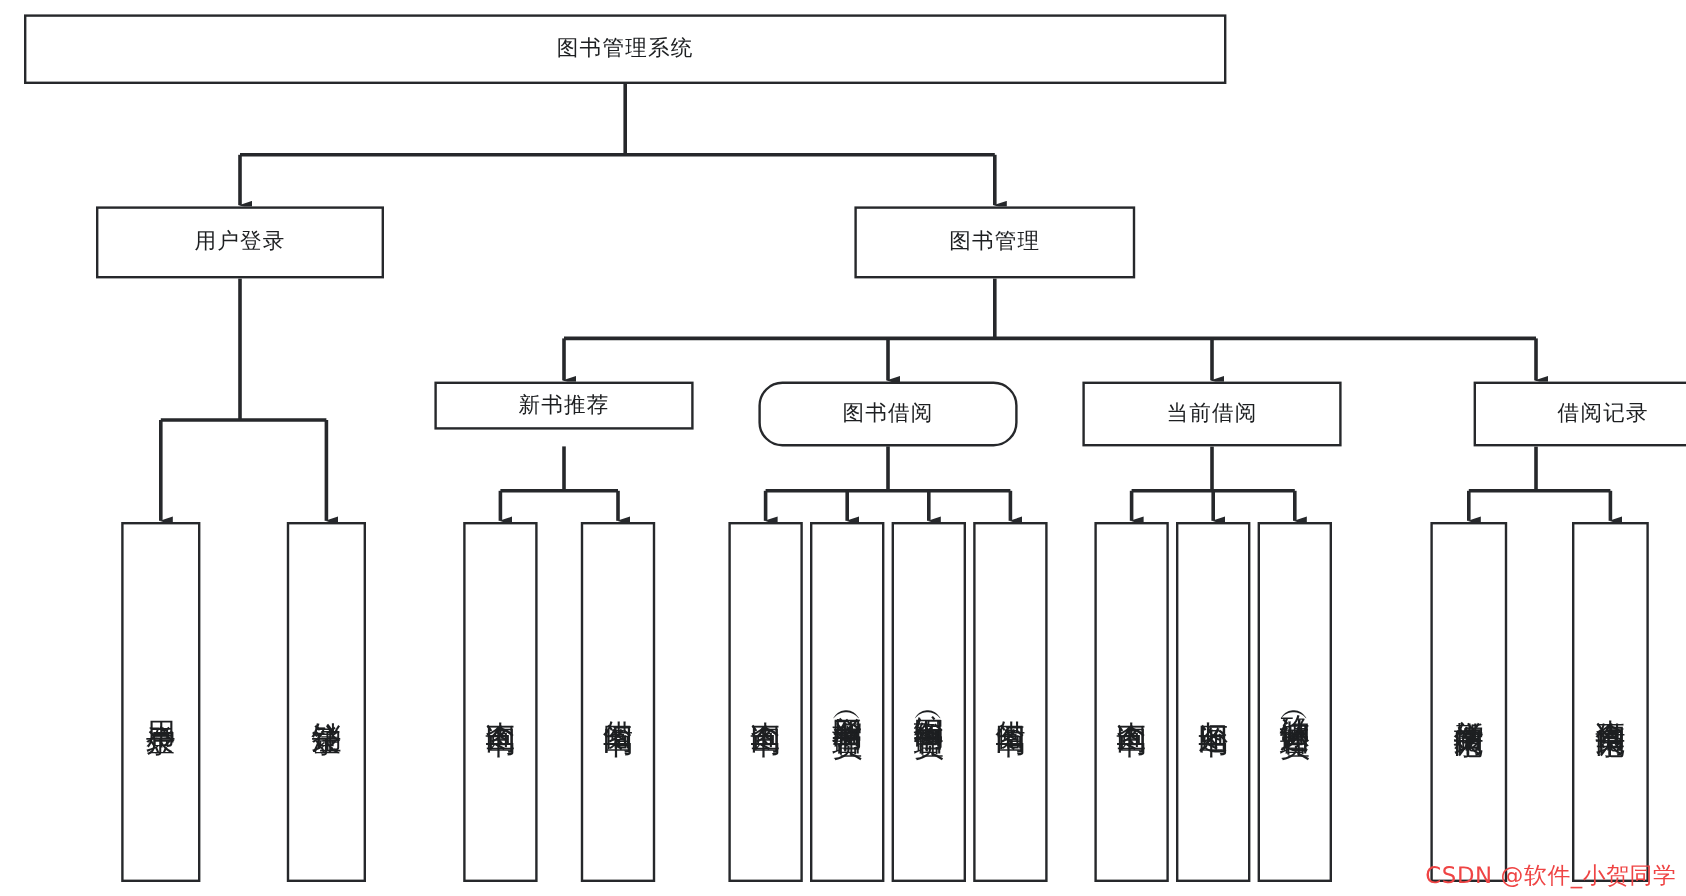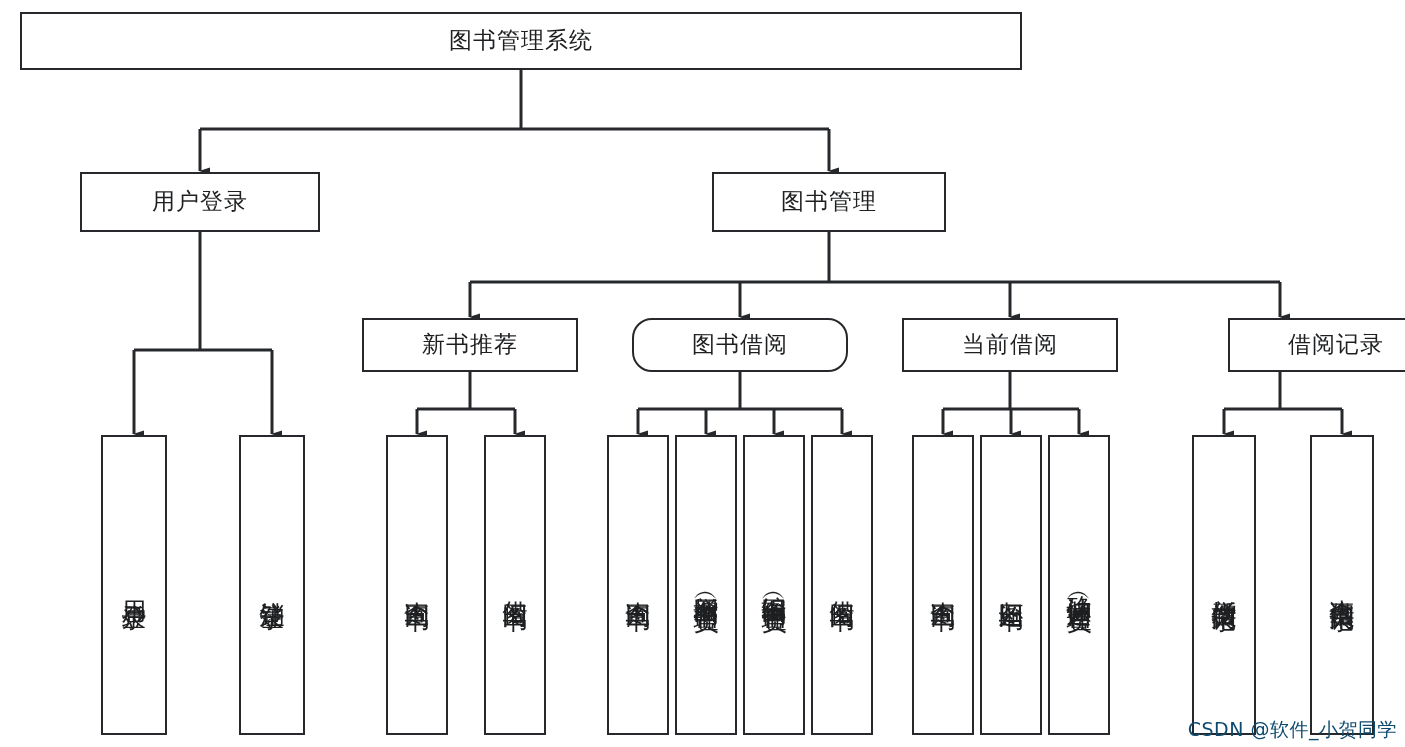--- a/index.html
+++ b/index.html
@@ -21,21 +21,21 @@
     position: absolute;
     box-sizing: border-box;
     border: 2px solid #26282b;
     background: #ffffff;
     display: flex;
     align-items: center;
     justify-content: center;
     color: #1d1f21;
   }
   .node.horiz {
-    font-size: 23px;
+    font-size: 18px;
     letter-spacing: 1px;
     line-height: 1.1;
   }
   .node.vert {
     writing-mode: vertical-rl;
     text-orientation: upright;
     font-size: 25px;
     line-height: 1.32;
     letter-spacing: 2px;
     padding: 4px 0;
@@ -50,21 +50,21 @@
     top: 0;
     width: 1405px;
     height: 747px;
     pointer-events: none;
   }
   .watermark {
     position: absolute;
     right: 8px;
     bottom: 4px;
     font-size: 19px;
-    color: #0c4a6e;
+    color: #ef4444;
     white-space: nowrap;
     letter-spacing: 0.5px;
   }
 </style>
 </head>
 <body>
 
 <div id="canvas">
   <svg class="wires" viewBox="0 0 1405 747">
     <defs>
@@ -114,29 +114,29 @@
   </div>
 
   <div class="node horiz" style="left:80px; top:172px; width:240px; height:60px;">
     <span>用户登录</span>
   </div>
 
   <div class="node horiz" style="left:712px; top:172px; width:234px; height:60px;text-align:right;">
     <span>图书管理</span>
   </div>
 
-  <div class="node horiz" style="left:362px; top:318px; width:216px; height:54px;">
+  <div class="node horiz" style="left:362px; top:318px; width:216px; height:40px;">
     <span>新书推荐</span>
   </div>
 
   <div class="node horiz" style="left:632px; top:318px; width:216px; height:54px;border-radius:20px;">
     <span>图书借阅</span>
   </div>
 
-  <div class="node horiz" style="left:902px; top:318px; width:216px; height:54px;font-family:Liberation Serif, serif;">
+  <div class="node horiz" style="left:902px; top:318px; width:216px; height:54px;">
     <span>当前借阅</span>
   </div>
 
   <div class="node horiz" style="left:1228px; top:318px; width:216px; height:54px;align-items:center;">
     <span>借阅记录</span>
   </div>
 
   <div class="node vert" style="left:101px; top:435px; width:66px; height:300px;">
     <span>用户登录</span>
   </div>

